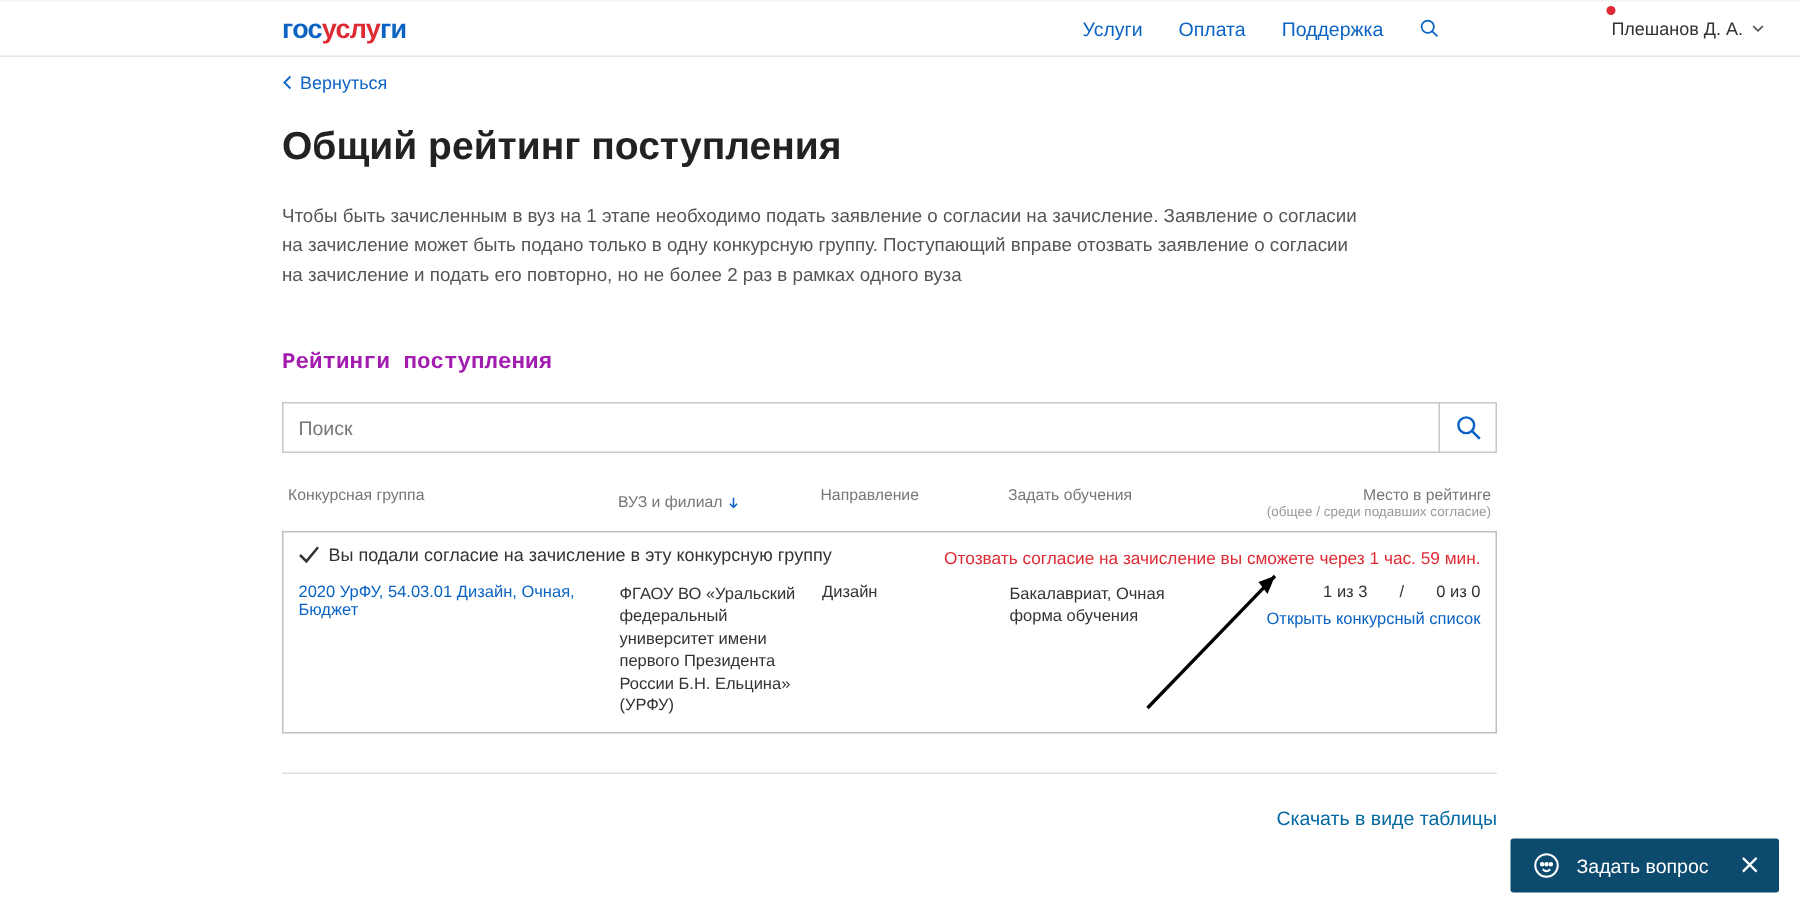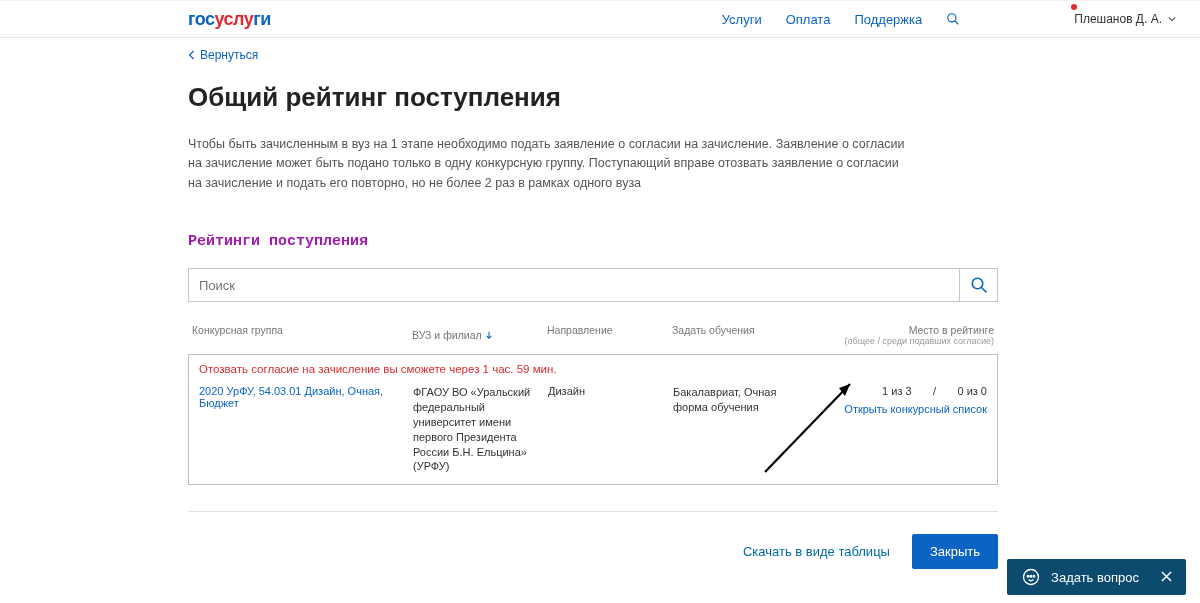--- a/index.html
+++ b/index.html
@@ -116,39 +116,44 @@
       <div class="th3">Направление</div>
       <div class="th4">Задать обучения</div>
       <div class="th5">
         <div>Место в рейтинге</div>
         <div class="sub2">(общее / среди подавших согласие)</div>
       </div>
     </div>
 
     <div class="card">
       <div class="crow1">
+        <div class="consent">
+          <svg width="14" height="12" viewBox="0 0 16 14">
+              <path d="M1 7 L6 12 L15 1" stroke="#333" fill="none" stroke-width="2"></path>
+            </svg>
+          <span>Вы подали согласие на зачисление в эту конкурсную группу</span>
+        </div>
         <div class="warn">Отозвать согласие на зачисление вы сможете через 1 час. 59 мин.</div>
       </div>
       <div class="crow2">
         <div class="c1">2020 УрФУ, 54.03.01 Дизайн, Очная, Бюджет</div>
         <div class="c2">ФГАОУ ВО «Уральский федеральный университет имени первого Президента России Б.Н. Ельцина» (УРФУ)</div>
         <div class="c3">Дизайн</div>
         <div class="c4">Бакалавриат, Очная форма обучения</div>
         <div class="c5">
           <div class="rank" style="white-space:pre;">1 из 3       /       0 из 0</div>
           <a>Открыть конкурсный список</a>
         </div>
       </div>
     </div>
   </div>
 
   <div class="divider"></div>
   <div class="footer-row">
     <span class="dl">Скачать в виде таблицы</span>
-    <button class="close-btn">Закрыть</button>
   </div>
 </div>
 
 <svg class="arrow" width="110" height="110" viewBox="0 0 110 110">
   <line x1="10" y1="100" x2="95" y2="12" stroke="#000" stroke-width="2.2"></line>
   <polygon points="95,12 84,16 90,24" fill="#000"></polygon>
 </svg>
 
 <div class="ask">
   <svg width="20" height="20" viewBox="0 0 24 24" fill="none" stroke="#fff" stroke-width="1.6">

